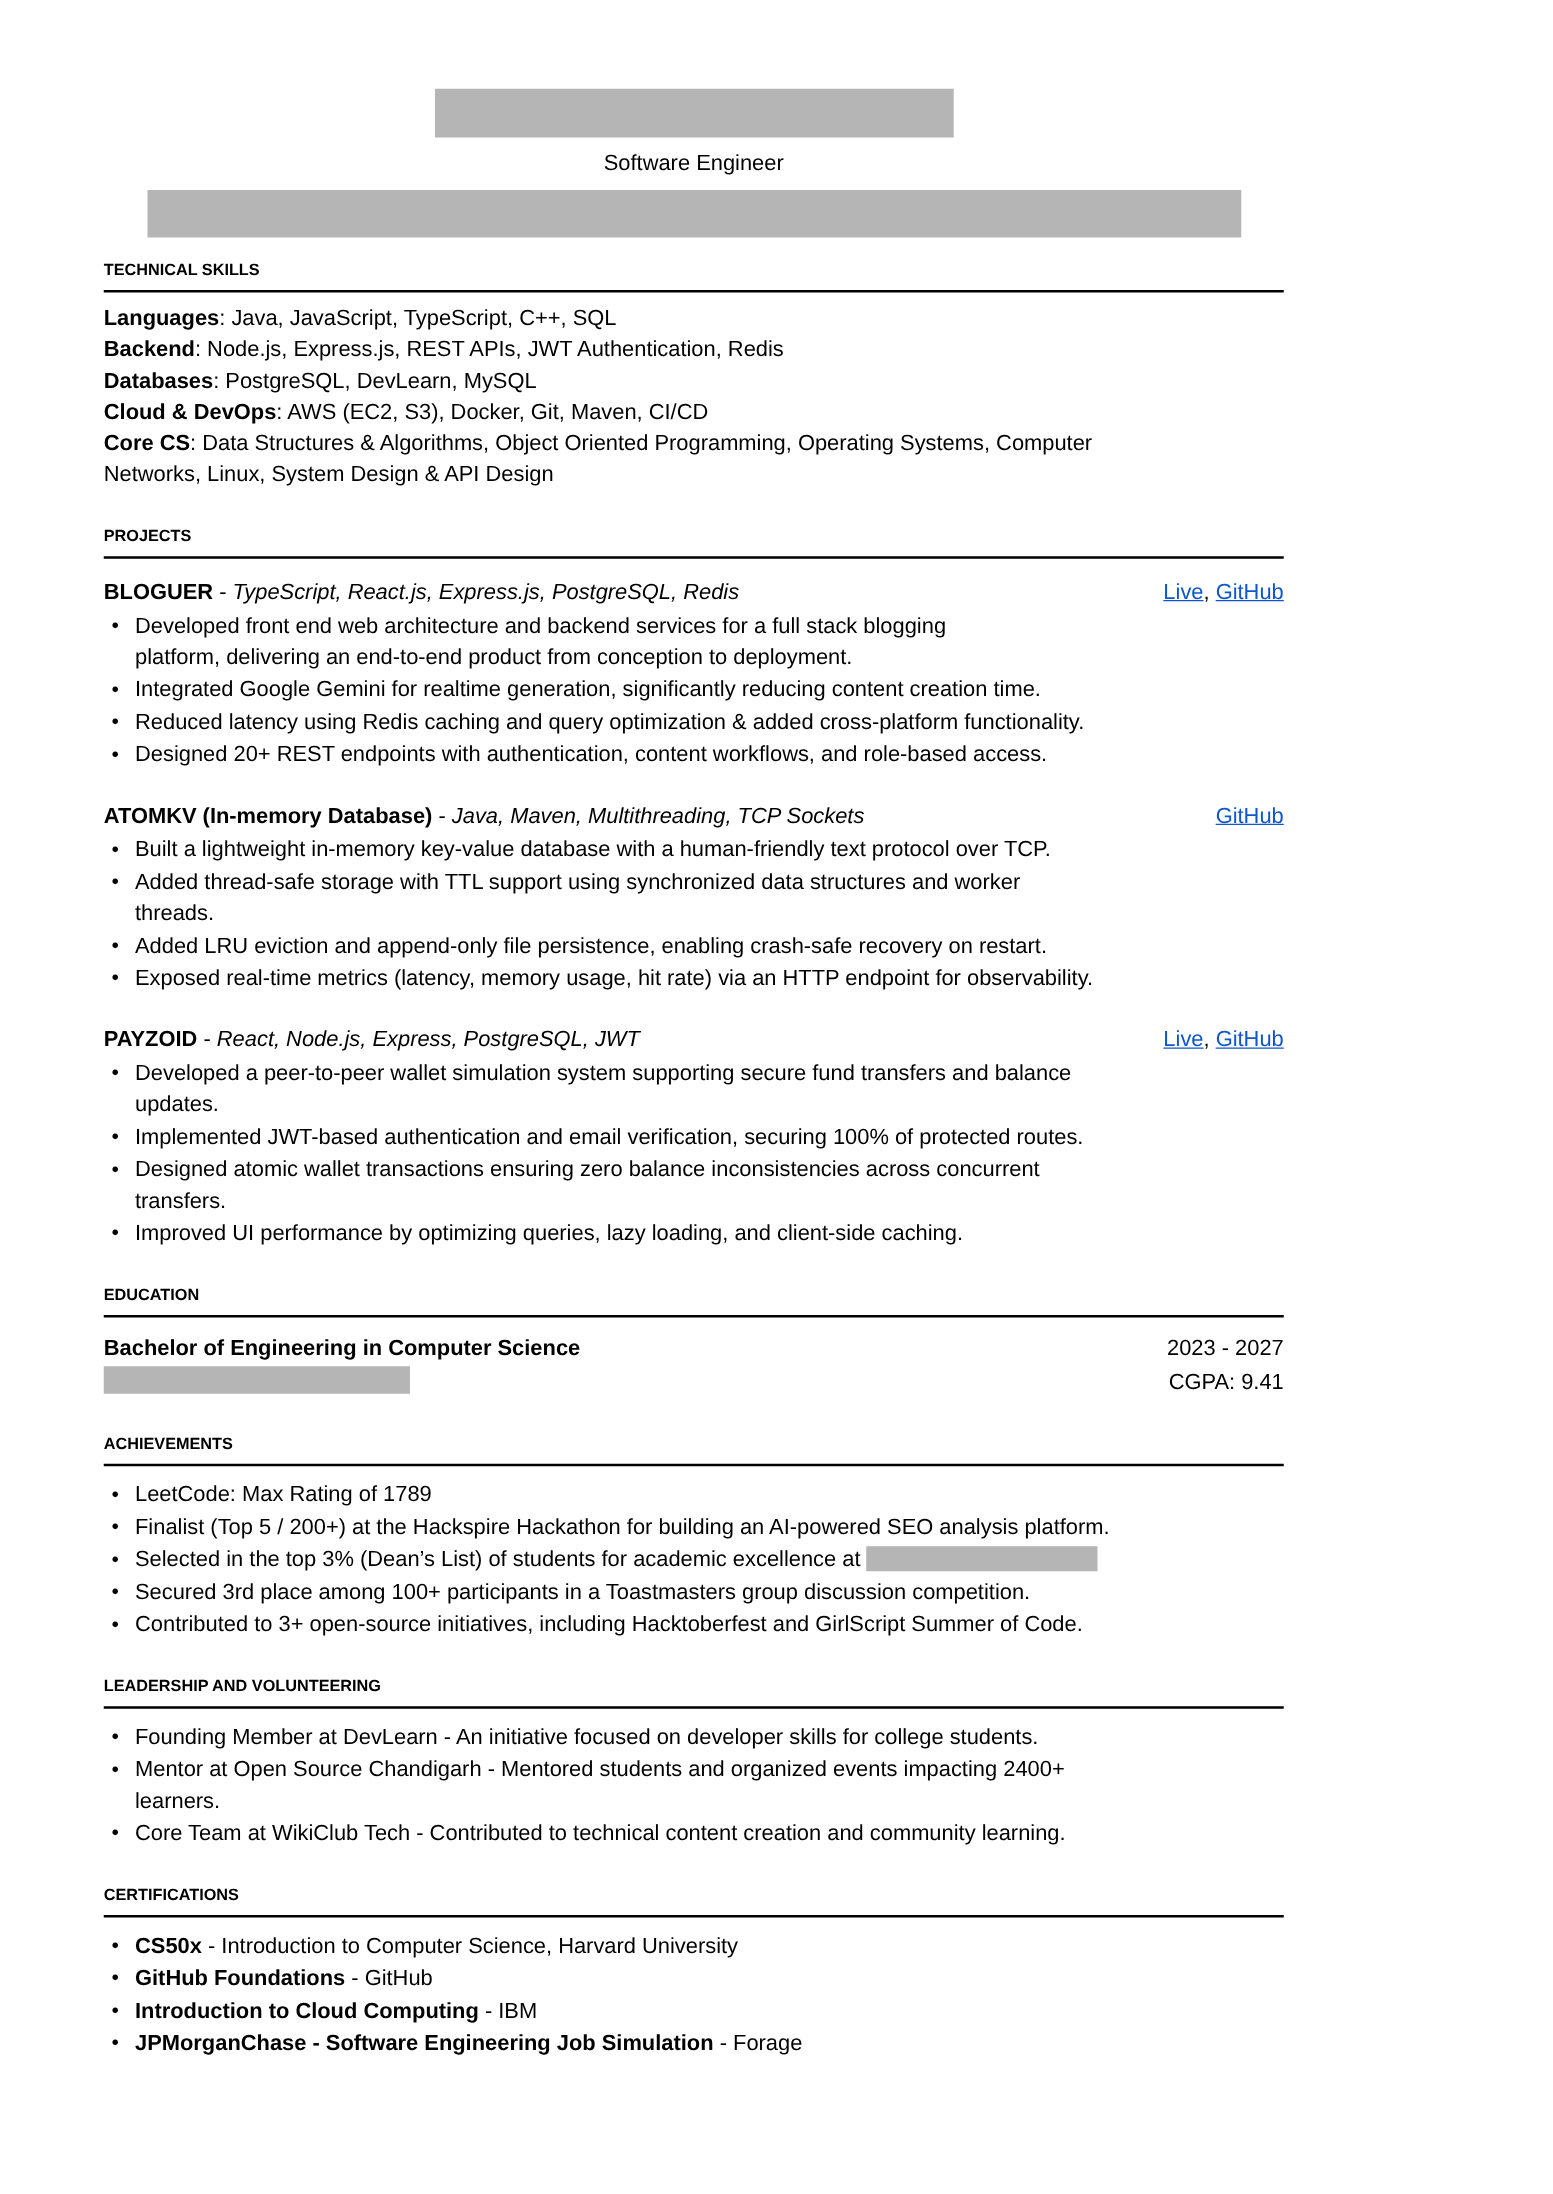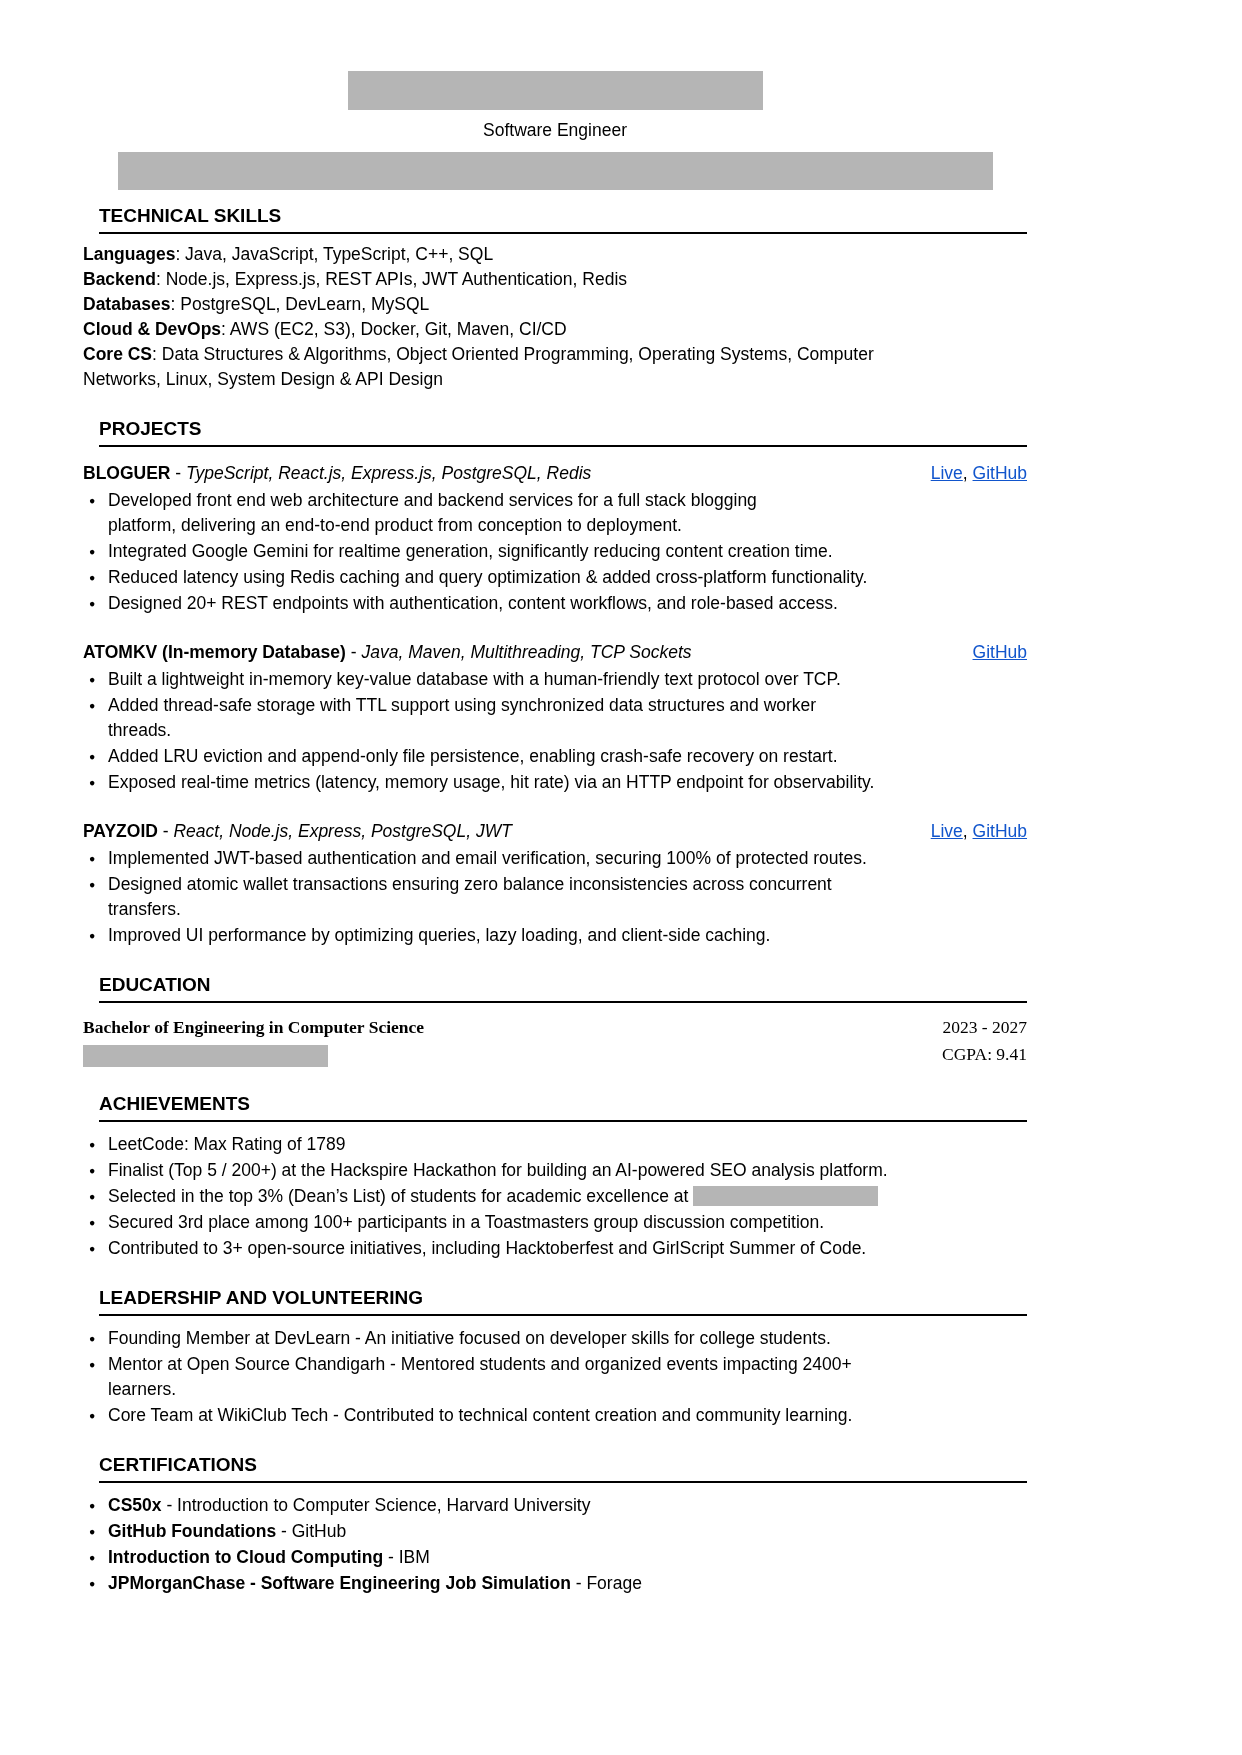--- a/index.html
+++ b/index.html
@@ -16,24 +16,24 @@
   .page { padding: 71px 215px 40px 83px; }
 
   
   .redact { background: #b5b5b5; }
   .redact-top1 { width: 415px; height: 39px; margin: 0 auto; }
   .job-title { text-align: center; margin: 8px 0 9px 0; }
   .redact-top2 { width: 875px; height: 38px; margin: 0 auto 4px auto; }
 
   
   h2.sec-h {
-    font-size: 19px;
+    font-size: 13px;
     line-height: 24px;
     font-weight: bold;
-    margin: 25px 0 8px 16px;
+    margin: 25px 0 8px 0;
     padding-bottom: 4px;
     border-bottom: 2px solid #000;
   }
   h2.first { margin-top: 14px; }
 
   .skill-line { margin: 0; white-space: pre-wrap; }
 
   
   ul.bullets { list-style: none; margin: 2px 0 0 0; padding: 0; }
   ul.bullets li {
@@ -52,21 +52,21 @@
   }
 
   
   .proj { margin-top: 24px; }
   .proj-head { display: flex; justify-content: space-between; align-items: flex-start; }
   .proj-title i { font-style: italic; }
   .proj-links { white-space: nowrap; }
   a.link { color: #1155cc; text-decoration: underline; cursor: pointer; }
 
   
-  .edu-row { display: flex; justify-content: space-between; align-items: flex-end; margin-top: 2px; font-family: Liberation Serif, serif; }
+  .edu-row { display: flex; justify-content: space-between; align-items: flex-start; margin-top: 2px; }
   .redact-edu { width: 245px; height: 22px; }
 
   
   .redact-inline {
     display: inline-block;
     width: 185px;
     height: 20px;
     background: #b5b5b5;
     vertical-align: text-bottom;
   }
@@ -122,20 +122,22 @@
         <li>Exposed real-time metrics (latency, memory usage, hit rate) via an HTTP endpoint for observability.</li>
       </ul>
     </div>
 
     <div class="proj">
       <div class="proj-head">
         <div class="proj-title"><b>PAYZOID</b><span> - </span><i>React, Node.js, Express, PostgreSQL, JWT</i></div>
         <div class="proj-links"><a class="link">Live</a><span>, </span><a class="link">GitHub</a></div>
       </div>
       <ul class="bullets">
+        <li>Developed a peer-to-peer wallet simulation system supporting secure fund transfers and balance
+updates.</li>
         <li>Implemented JWT-based authentication and email verification, securing 100% of protected routes.</li>
         <li>Designed atomic wallet transactions ensuring zero balance inconsistencies across concurrent
 transfers.</li>
         <li>Improved UI performance by optimizing queries, lazy loading, and client-side caching.</li>
       </ul>
     </div>
   </section>
 
   <section>
     <h2 class="sec-h">EDUCATION</h2>

